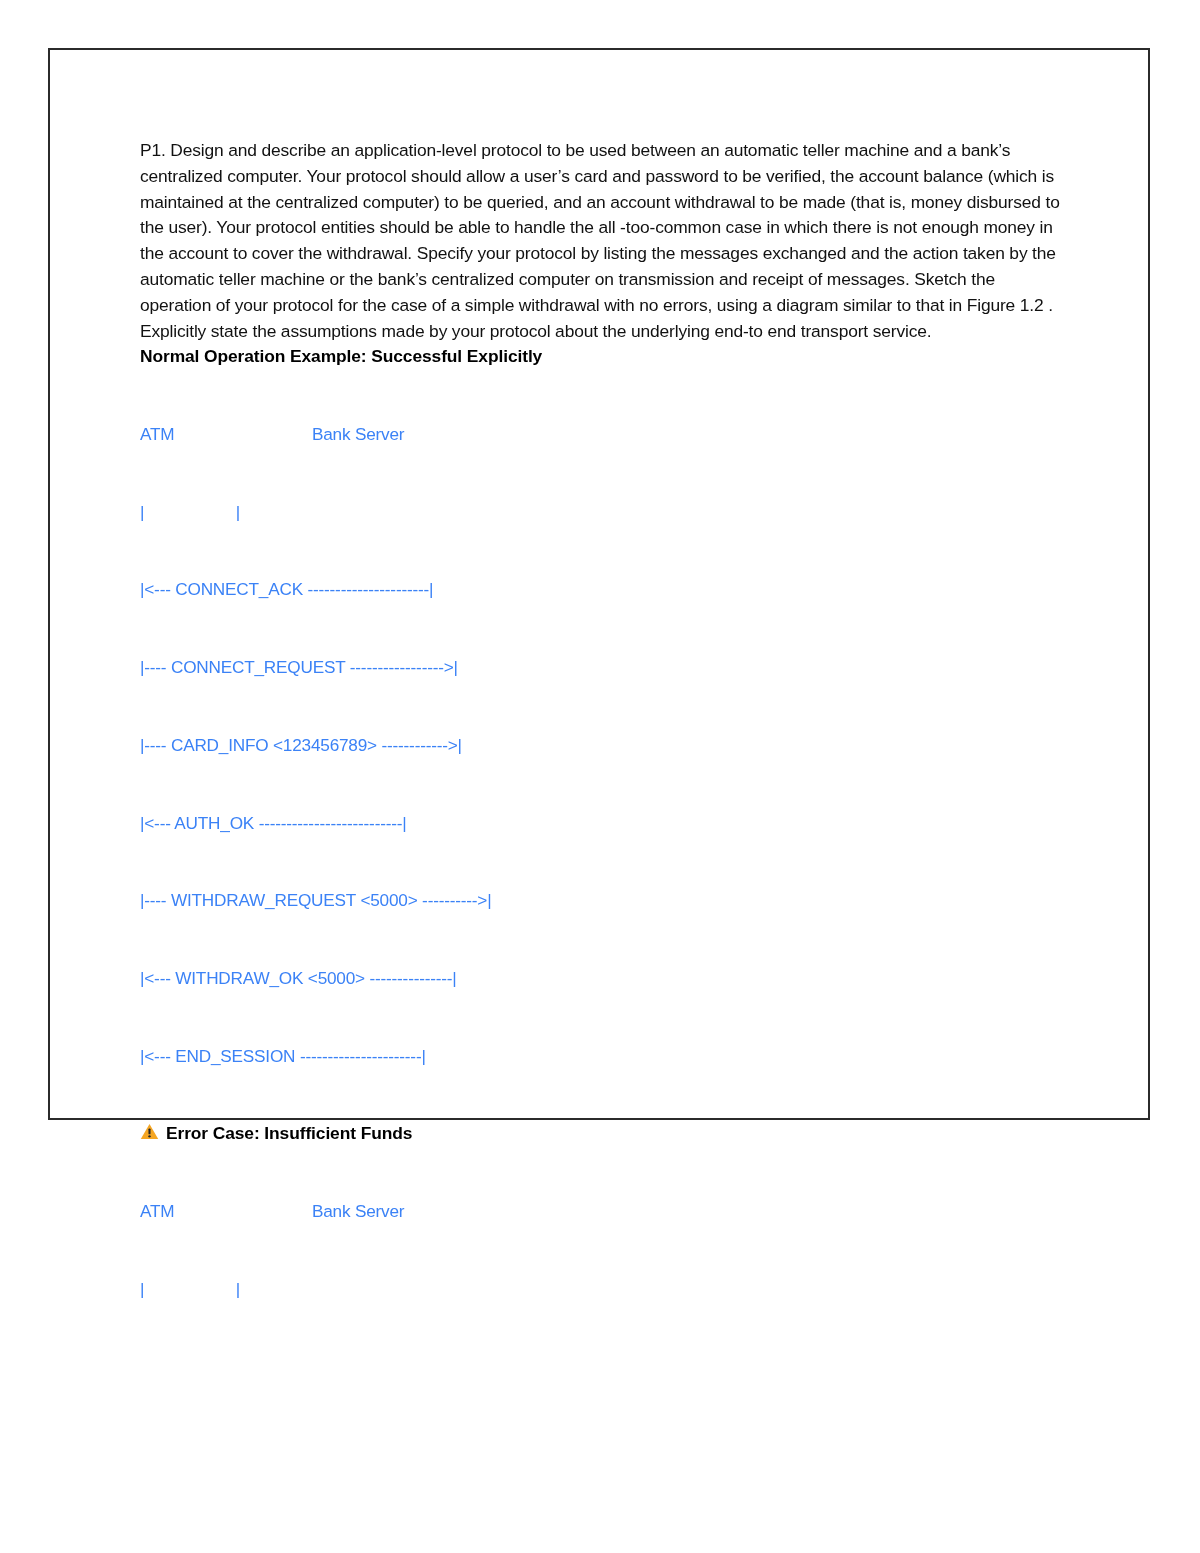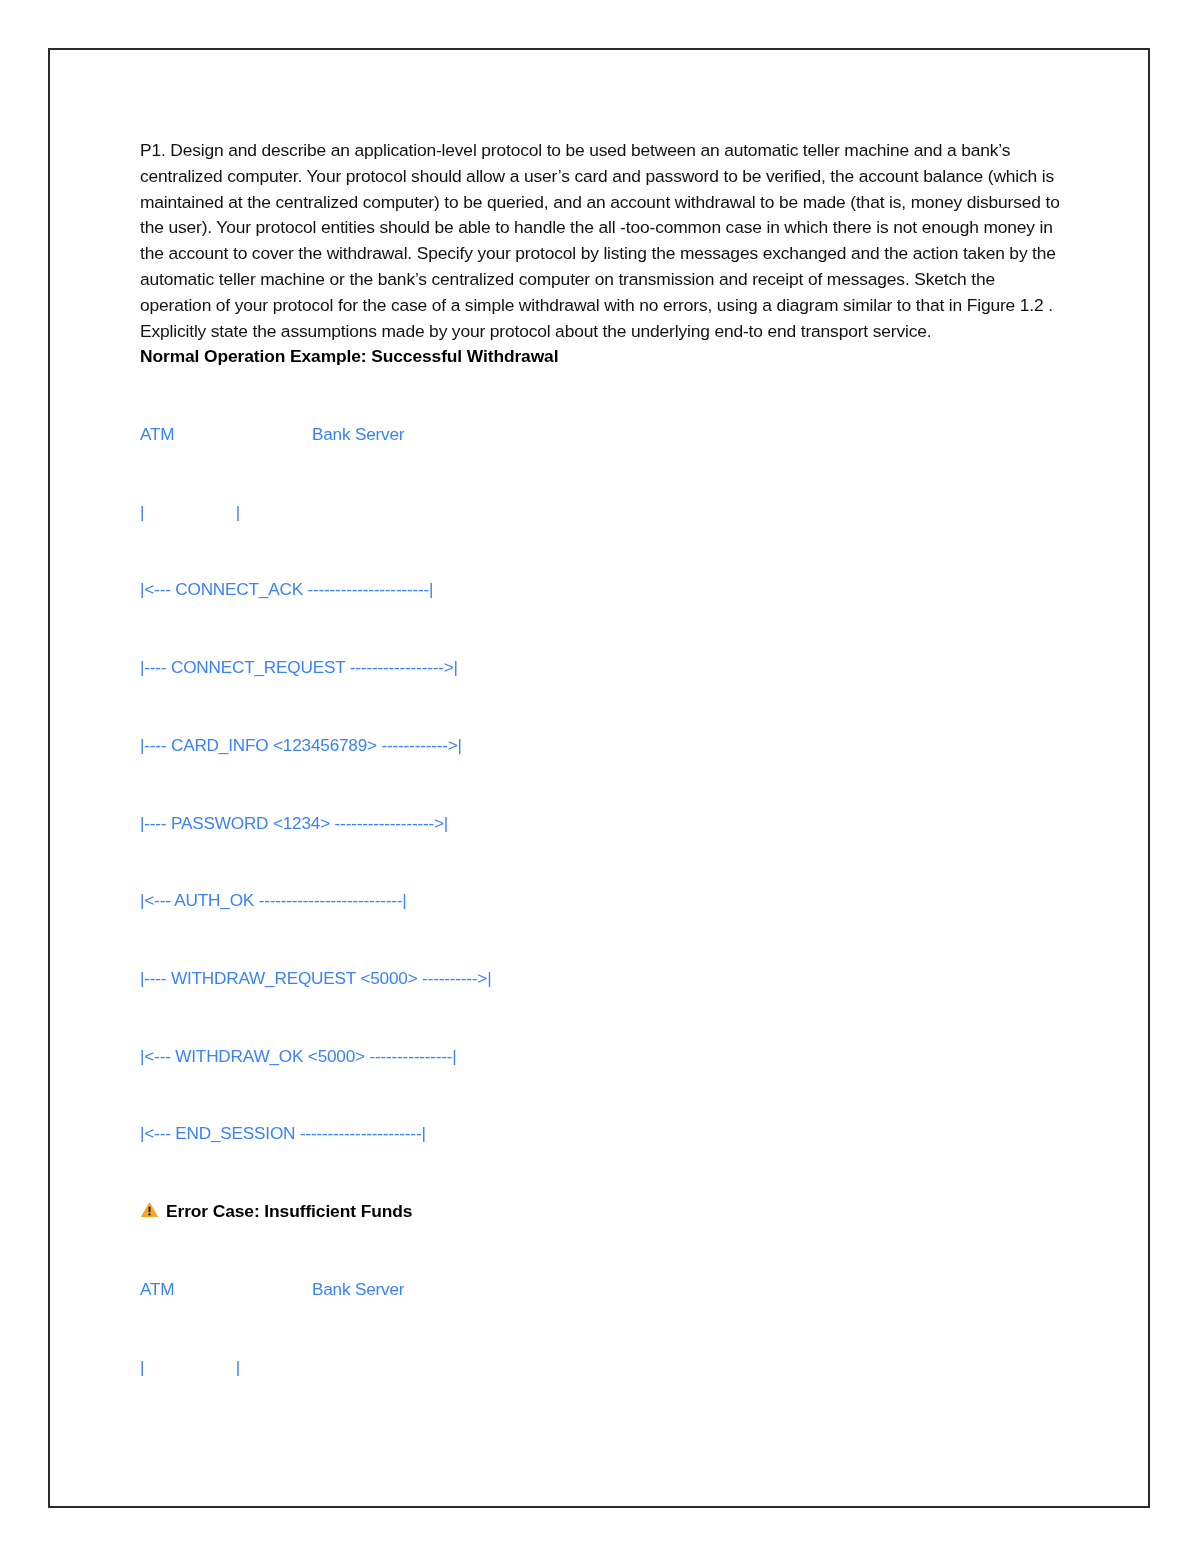--- a/index.html
+++ b/index.html
@@ -13,21 +13,21 @@
     font-family: "Liberation Sans", sans-serif;
     color: #0b0b0b;
     -webkit-font-smoothing: antialiased;
   }
 
   .page {
     position: absolute;
     left: 48px;
     top: 48px;
     width: 1102px;
-    height: 1460px;
+    height: 1072px;
     border: 2px solid #2b2b2b;
     box-sizing: border-box;
     background: #ffffff;
   }
 
   .content {
     position: absolute;
     left: 90px;
     top: 88px;
     width: 930px;
@@ -98,29 +98,28 @@
   }
 </style>
 </head>
 <body>
 
 <div class="page">
   <div class="content">
 
     <p class="para">P1. Design and describe an application-level protocol to be used between an automatic teller machine and a bank’s centralized computer. Your protocol should allow a user’s card and password to be verified, the account balance (which is maintained at the centralized computer) to be queried, and an account withdrawal to be made (that is, money disbursed to the user). Your protocol entities should be able to handle the all -too-common case in which there is not enough money in the account to cover the withdrawal. Specify your protocol by listing the messages exchanged and the action taken by the automatic teller machine or the bank’s centralized computer on transmission and receipt of messages. Sketch the operation of your protocol for the case of a simple withdrawal with no errors, using a diagram similar to that in Figure 1.2 . Explicitly state the assumptions made by your protocol about the underlying end-to end transport service.</p>
 
-    <div class="heading-plain">Normal Operation Example: Successful Withdrawal</div>
+    <div class="heading-plain">Normal Operation Example: Successful Explicitly</div>
 
     <div class="diagram">
       <span class="lane-header"><span class="lane-atm">ATM</span><span>Bank Server</span></span>
       <span class="row">|                    |</span>
       <span class="row">|&lt;--- CONNECT_ACK ----------------------|</span>
       <span class="row">|---- CONNECT_REQUEST -----------------&gt;|</span>
       <span class="row">|---- CARD_INFO &lt;123456789&gt; ------------&gt;|</span>
-      <span class="row">|---- PASSWORD &lt;1234&gt; ------------------&gt;|</span>
       <span class="row">|&lt;--- AUTH_OK --------------------------|</span>
       <span class="row">|---- WITHDRAW_REQUEST &lt;5000&gt; ----------&gt;|</span>
       <span class="row">|&lt;--- WITHDRAW_OK &lt;5000&gt; ---------------|</span>
       <span class="row">|&lt;--- END_SESSION ----------------------|</span>
     </div>
 
     <div class="heading">
       <span class="icon-warning">
         <svg width="19" height="19" viewBox="0 0 24 24">
           <path d="M12 2.6 L23 21.4 L1 21.4 Z" fill="#F5A623"></path>

